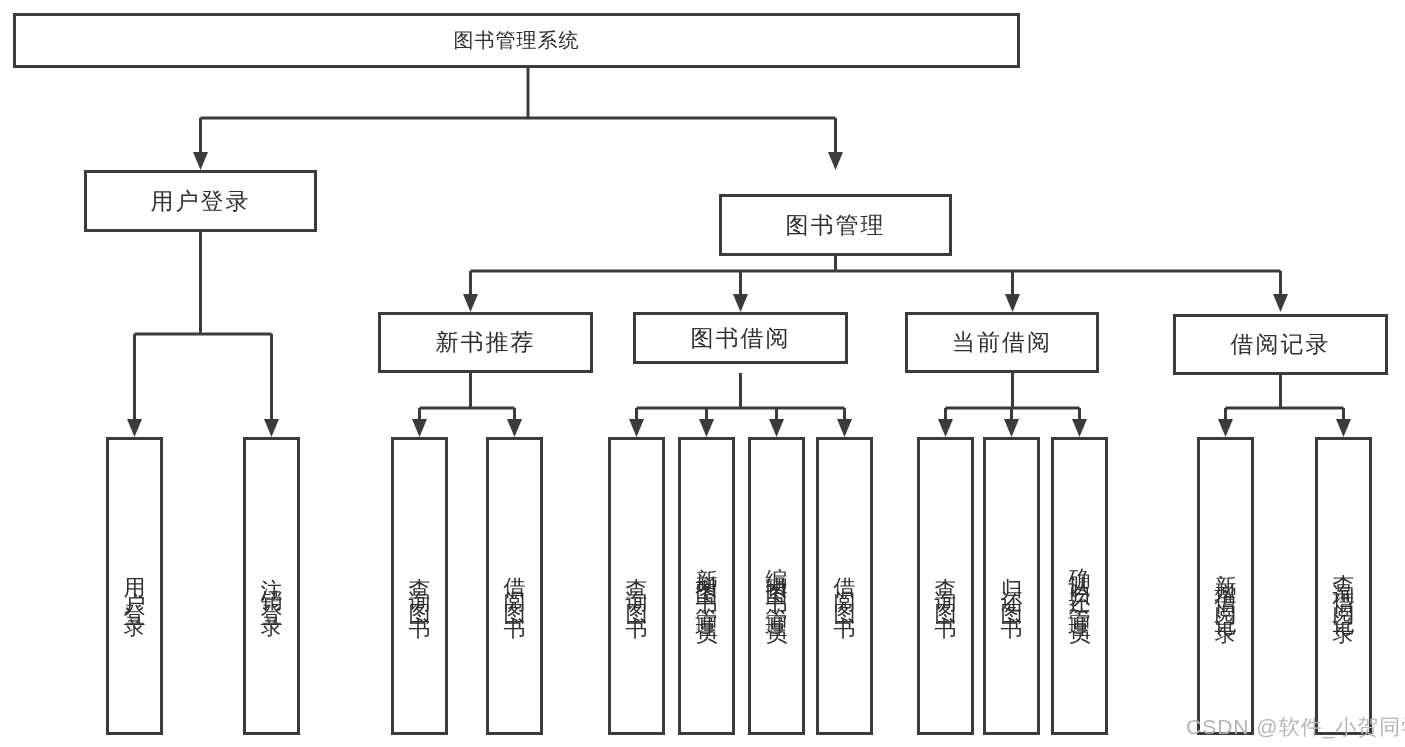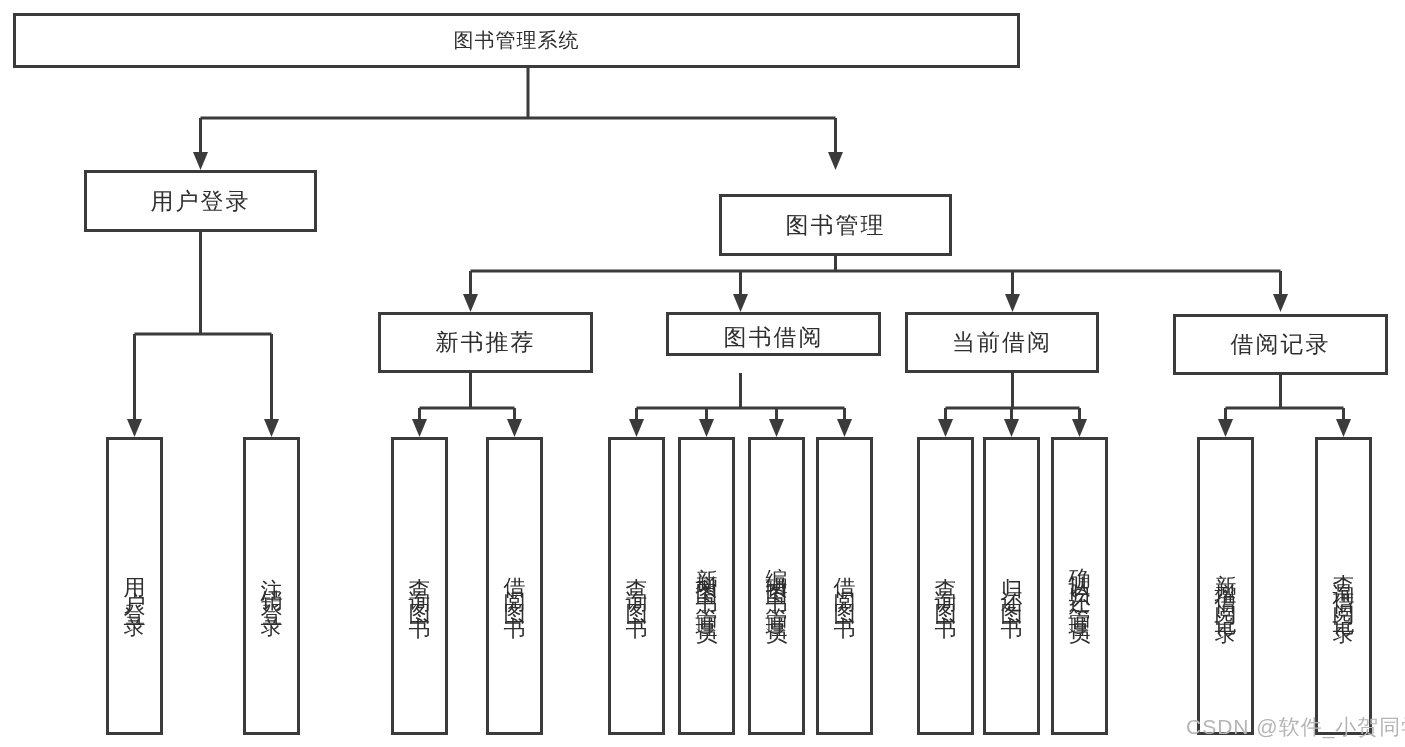--- a/index.html
+++ b/index.html
@@ -119,21 +119,21 @@
   <div class="box hbox" style="left:84px;top:170px;width:233px;height:62px;">
     <span class="lbl">用户登录</span>
   </div>
   <div class="box hbox" style="left:719px;top:170px;width:233px;height:62px;margin-top:24px;">
     <span class="lbl">图书管理</span>
   </div>
 
   <div class="box hbox" style="left:363px;top:312px;width:215px;height:61px;margin-left:15px;">
     <span class="lbl">新书推荐</span>
   </div>
-  <div class="box hbox" style="left:666px;top:312px;width:215px;height:44px;align-items:flex-end;">
+  <div class="box hbox" style="left:633px;top:312px;width:215px;height:52px;">
     <span class="lbl">图书借阅</span>
   </div>
   <div class="box hbox" style="left:905px;top:312px;width:194px;height:61px;">
     <span class="lbl">当前借阅</span>
   </div>
   <div class="box hbox" style="left:1173px;top:314px;width:215px;height:61px;">
     <span class="lbl">借阅记录</span>
   </div>
 
   <div class="box vbox" style="left:106px;">

